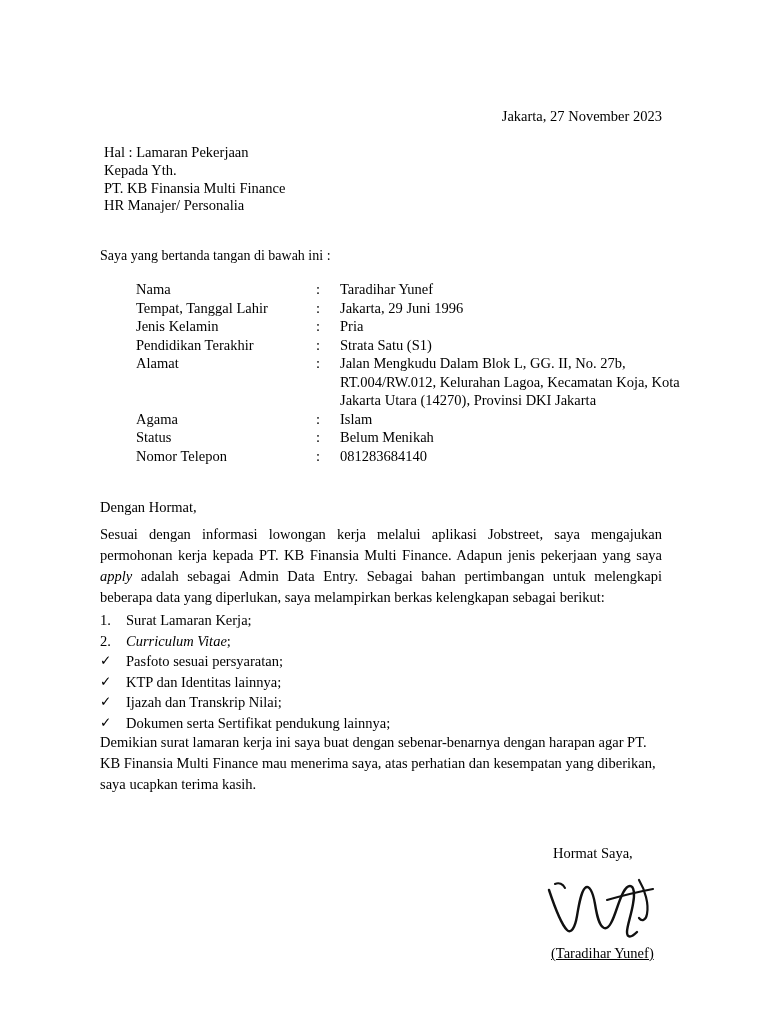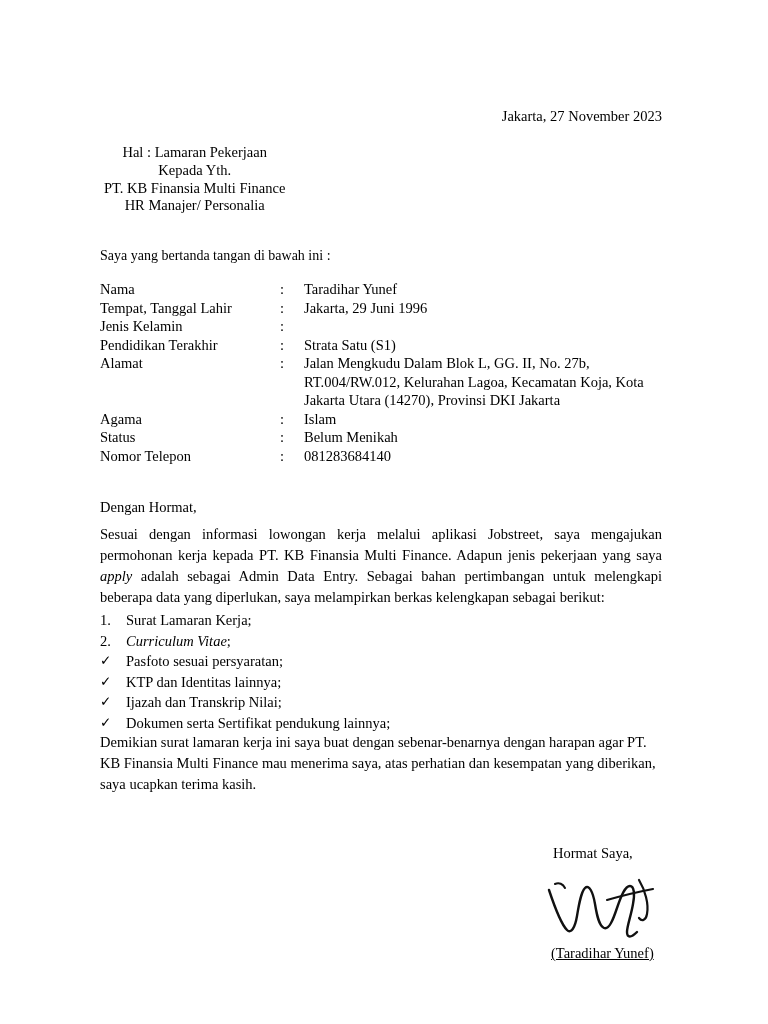--- a/index.html
+++ b/index.html
@@ -28,21 +28,20 @@
     right: 106px;
     font-size: 14.5px;
     white-space: nowrap;
   }
   .addr-block {
     position: absolute;
     top: 144px;
     left: 104px;
     font-size: 14.5px;
     line-height: 17.8px;
-    text-align: center;
   }
   .addr-block div {
     white-space: nowrap;
   }
   .intro {
     position: absolute;
     top: 248px;
     left: 100px;
     font-size: 14px;
   }
@@ -53,20 +52,21 @@
     font-size: 14.5px;
     line-height: 18.5px;
   }
   .bio-row {
     display: flex;
     align-items: flex-start;
   }
   .bio-label {
     width: 180px;
     flex: 0 0 180px;
+    margin-left: 36px;
   }
   .bio-colon {
     width: 24px;
     flex: 0 0 24px;
   }
   .bio-value {
     flex: 1 1 auto;
   }
   .bio-value .cont {
     display: block;
@@ -166,20 +166,21 @@
       <span class="bio-value">Taradihar Yunef</span>
     </div>
     <div class="bio-row">
       <span class="bio-label">Tempat, Tanggal Lahir</span>
       <span class="bio-colon">:</span>
       <span class="bio-value">Jakarta, 29 Juni 1996</span>
     </div>
     <div class="bio-row">
       <span class="bio-label">Jenis Kelamin</span>
       <span class="bio-colon">:</span>
+      <span class="bio-value">Pria</span>
     </div>
     <div class="bio-row">
       <span class="bio-label">Pendidikan Terakhir</span>
       <span class="bio-colon">:</span>
       <span class="bio-value">Strata Satu (S1)</span>
     </div>
     <div class="bio-row">
       <span class="bio-label">Alamat</span>
       <span class="bio-colon">:</span>
       <span class="bio-value">

